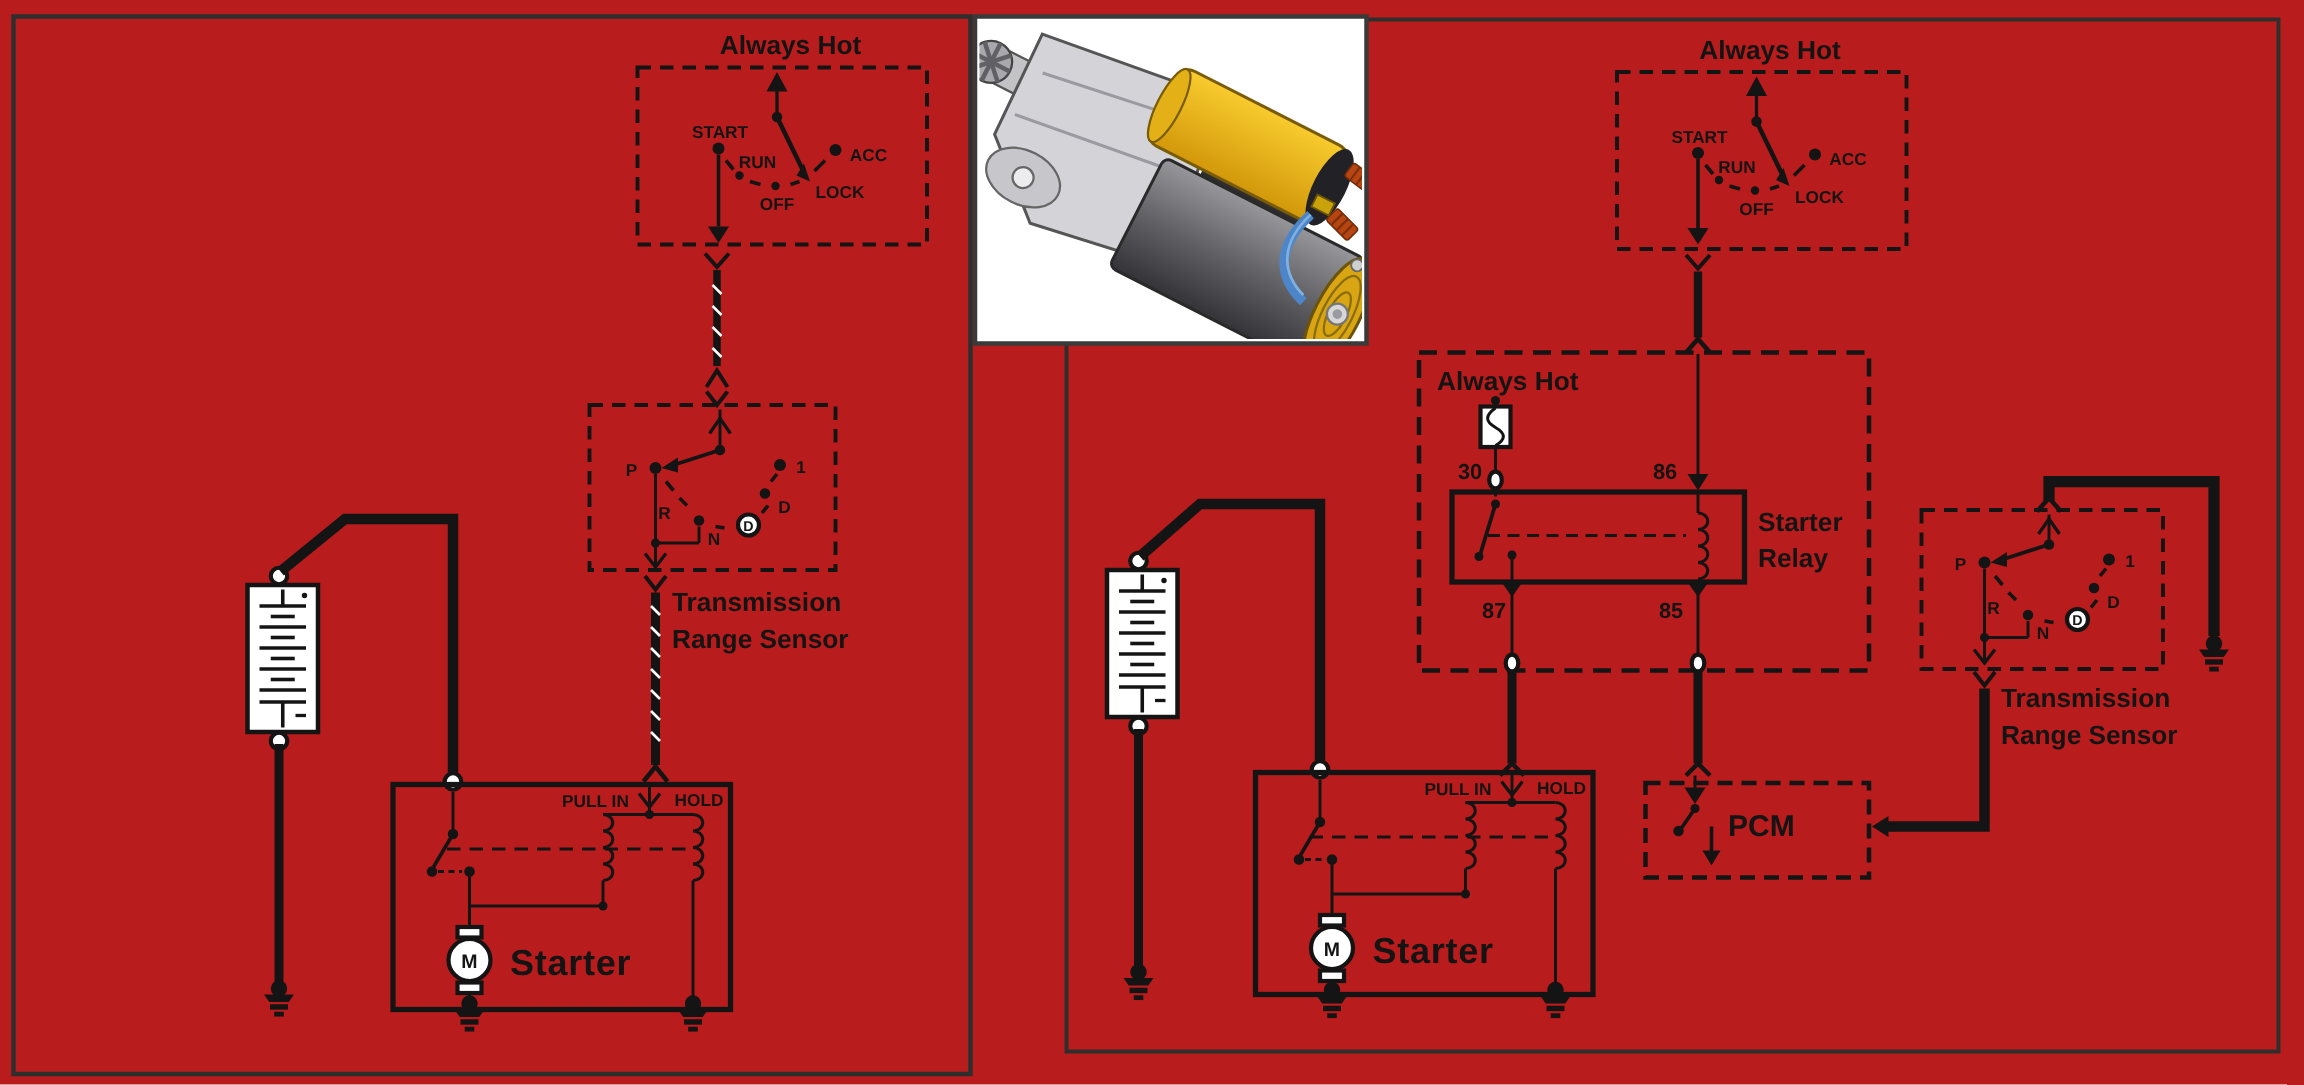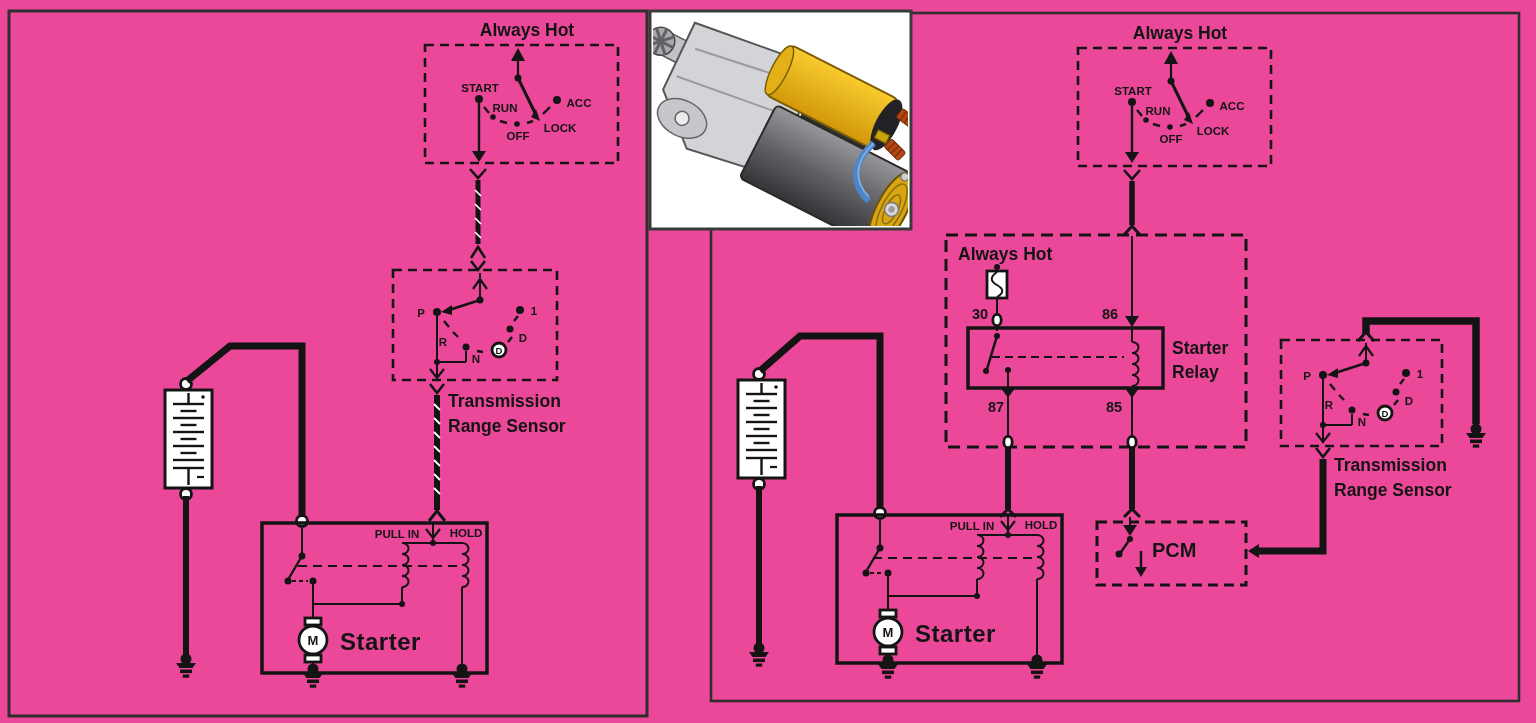--- a/index.html
+++ b/index.html
@@ -1,16 +1,16 @@
 <!DOCTYPE html>
 <html><head>
 <meta charset="utf-8">
 <style>
   html,body{margin:0;padding:0;background:#ffffff;}
-  .canvas{position:relative;width:1536px;height:723px;background:#ec4899;overflow:hidden;}
+  .canvas{position:relative;width:1536px;height:723px;background:#b91c1c;overflow:hidden;}
   svg{display:block;}
   svg text{fill:#141414;font-family:"Liberation Sans",sans-serif;font-weight:bold;}
   .sm{font-size:11.5px;}
   .big{font-size:17.5px;}
   .num{font-size:14.5px;}
   .huge{font-size:24px;letter-spacing:.5px;}
   .pcmtxt{font-size:20px;}
   .dlbl{font-size:9.5px;}
   .panel{fill:none;stroke:#2e2e2e;stroke-width:3;}
   .panel2{fill:none;stroke:#2e2e2e;stroke-width:2.6;}

